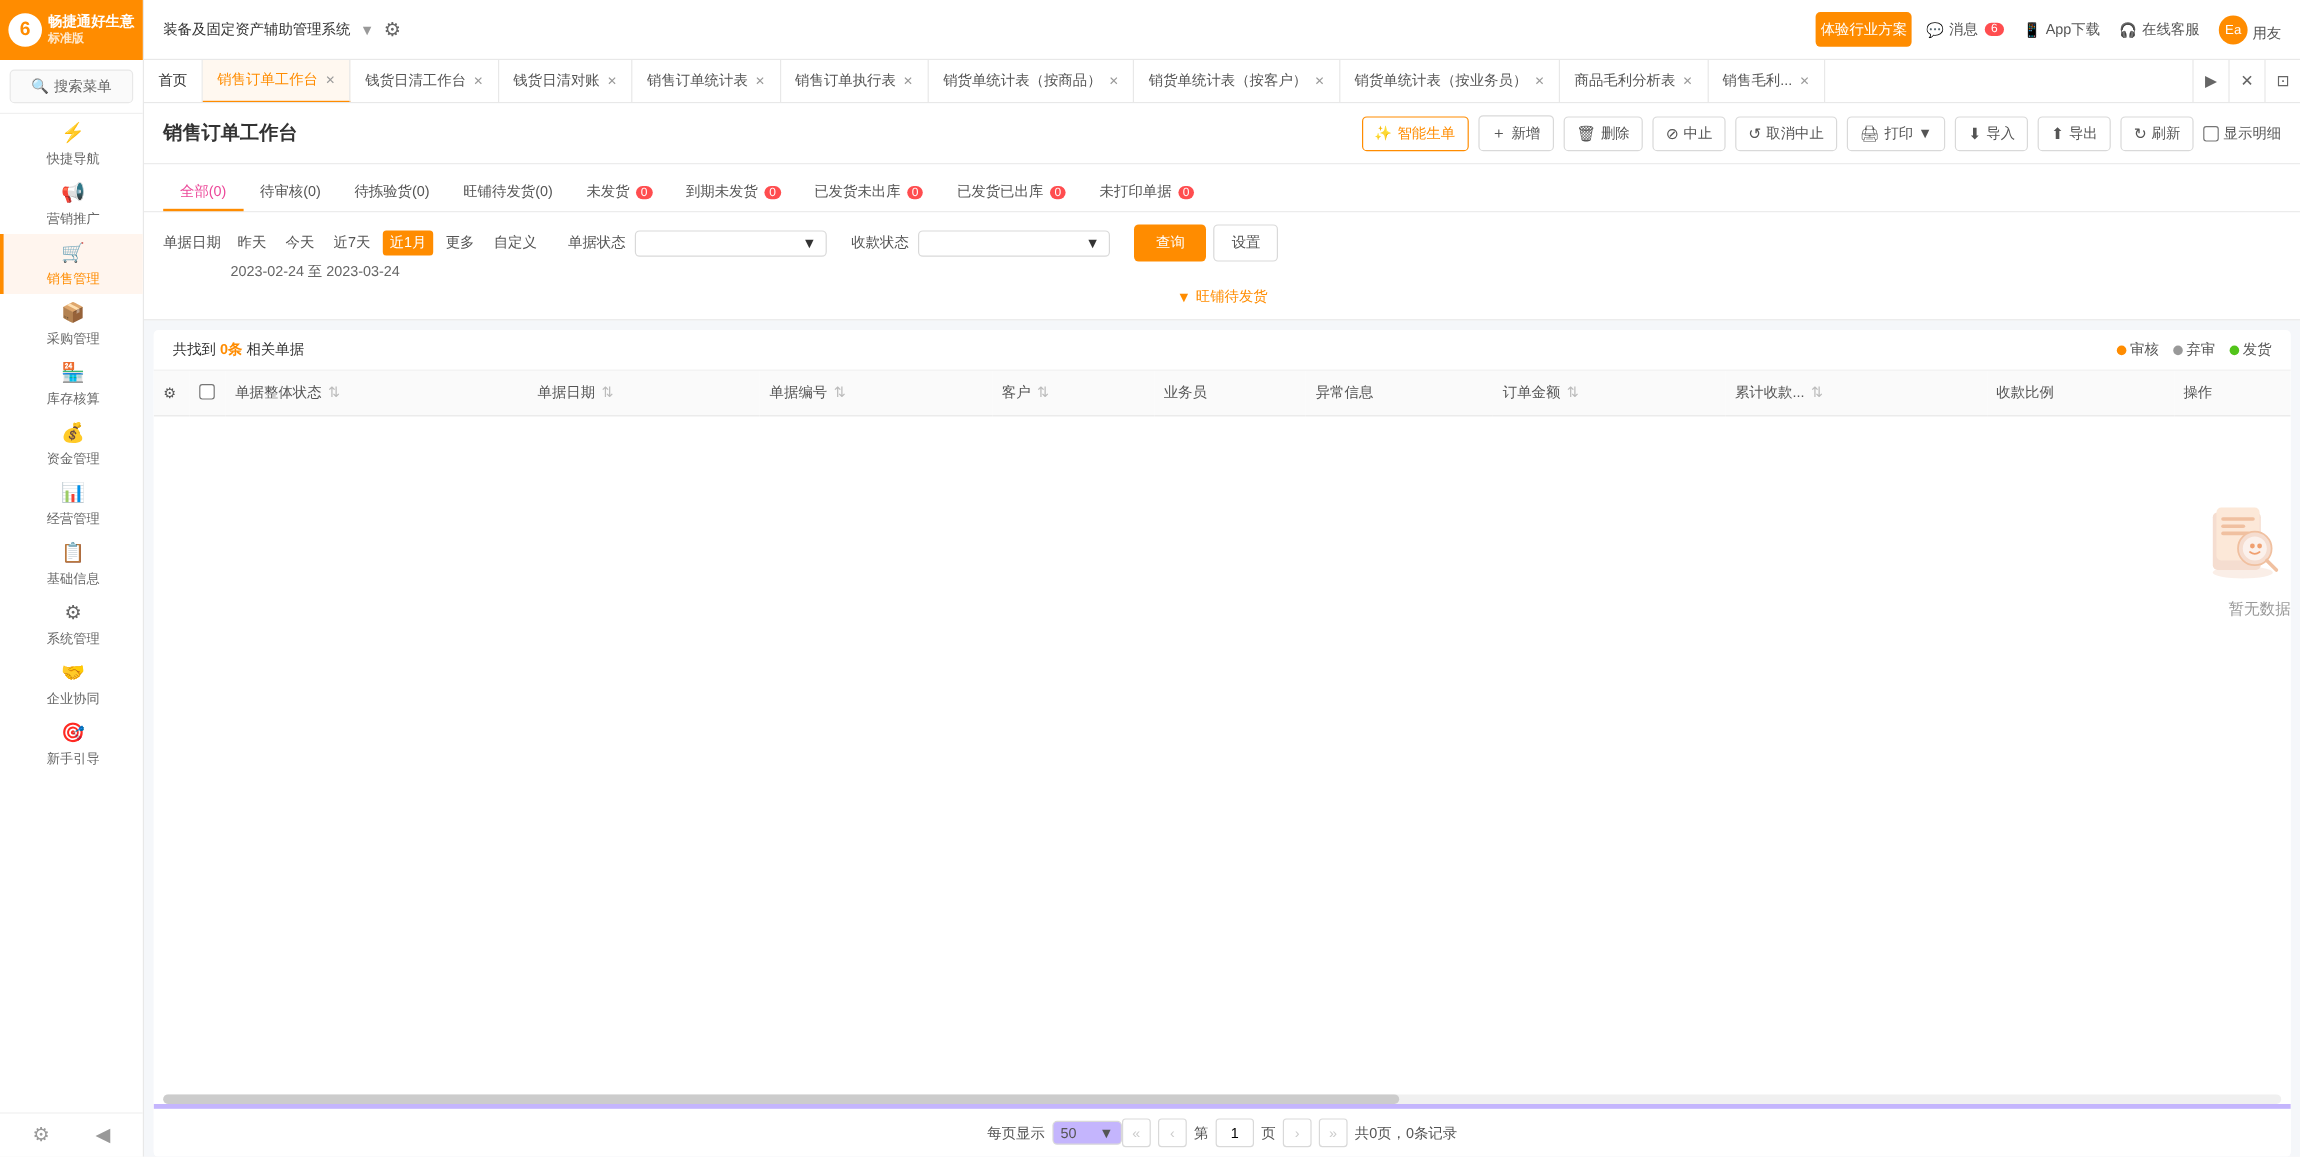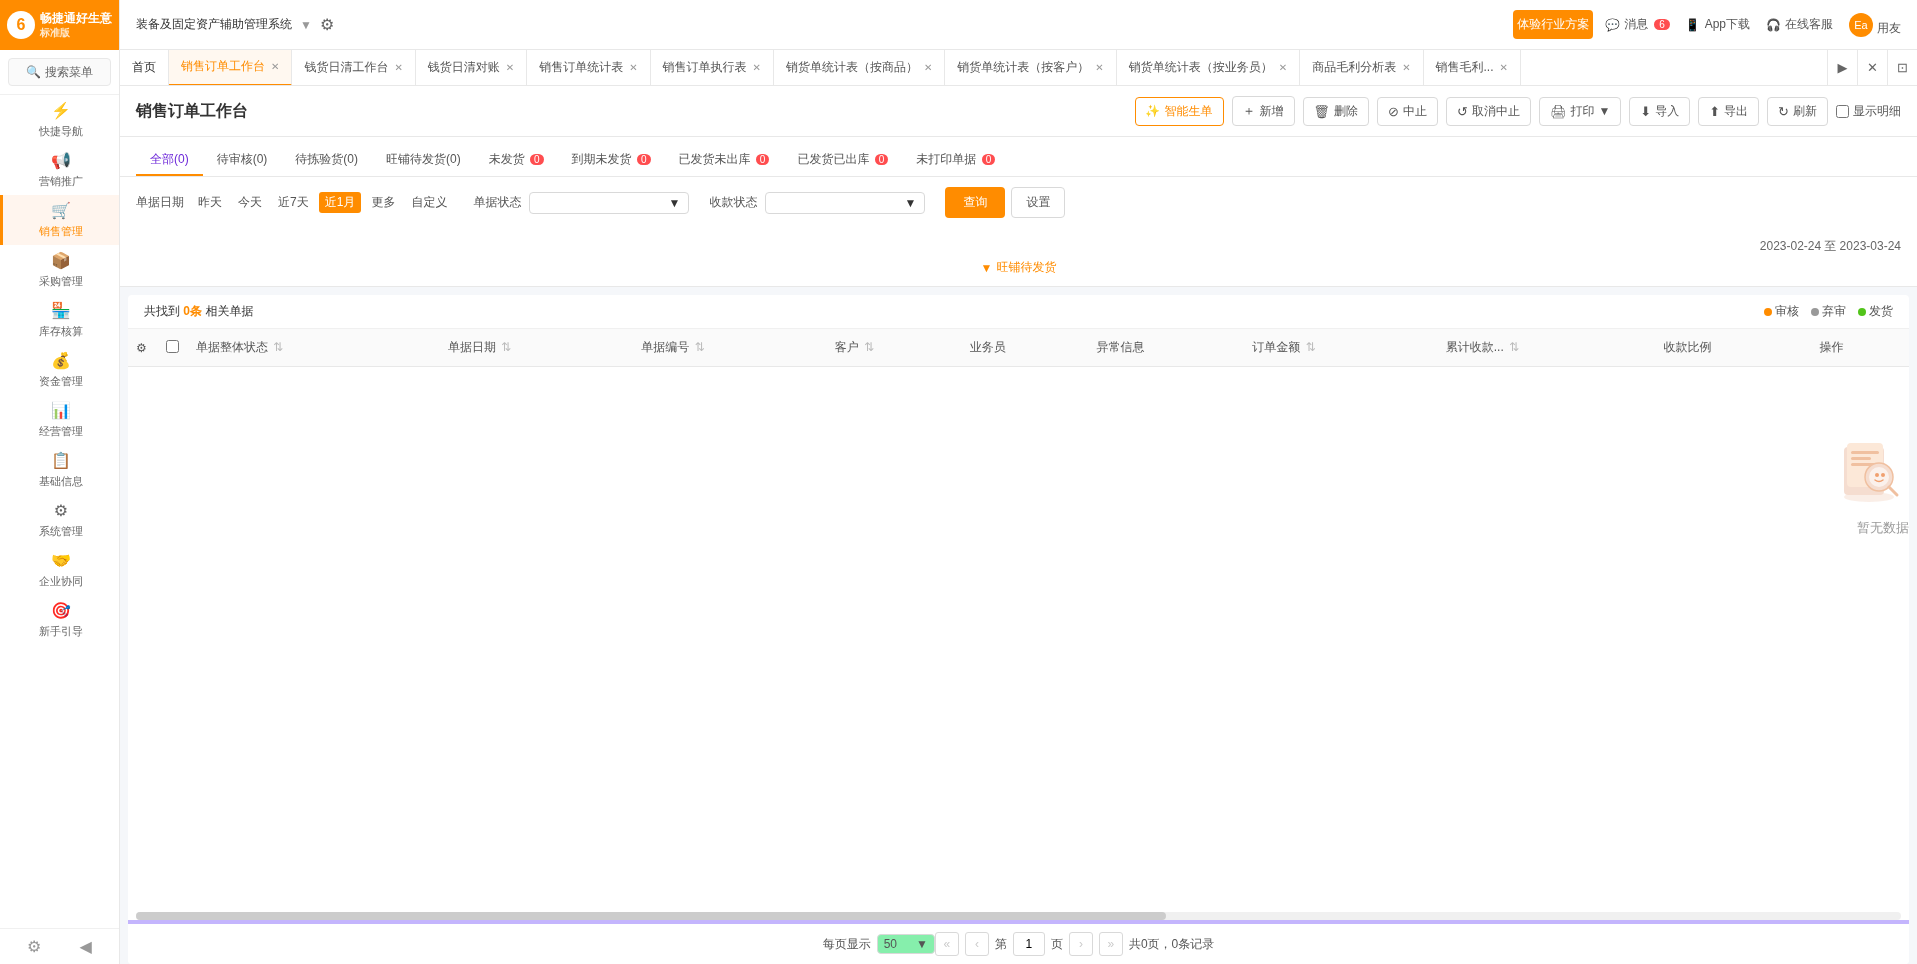--- a/index.html
+++ b/index.html
@@ -52,21 +52,21 @@
     .page-title { font-size: 16px; font-weight: bold; color: #333; }
     .page-toolbar { display: flex; align-items: center; gap: 8px; }
     .btn-ai { background: #fff; border: 1px solid #ff8c00; color: #ff8c00; padding: 5px 10px; border-radius: 4px; cursor: pointer; display: flex; align-items: center; gap: 4px; font-size: 12px; }
     .btn-toolbar { background: #fff; border: 1px solid #d9d9d9; color: #555; padding: 5px 10px; border-radius: 4px; cursor: pointer; display: flex; align-items: center; gap: 4px; font-size: 12px; }
     .btn-toolbar .icon { font-size: 13px; }
     .checkbox-label { display: flex; align-items: center; gap: 4px; cursor: pointer; color: #555; }
 
     
     .filter-tabs { background: #fff; padding: 8px 16px 0; border-bottom: 1px solid #e8e8e8; display: flex; gap: 0; }
     .filter-tab { padding: 6px 14px; cursor: pointer; color: #555; border-bottom: 2px solid transparent; font-size: 12px; white-space: nowrap; }
-    .filter-tab.active { color: #6d28d9; border-bottom-color: #ff8c00; font-weight: 500; }
+    .filter-tab.active { color: #ec4899; border-bottom-color: #ff8c00; font-weight: 500; }
     .filter-tab .badge-red { background: #ff4d4f; color: #fff; border-radius: 10px; padding: 0 4px; font-size: 10px; margin-left: 2px; }
 
     
     .search-area { background: #fff; padding: 10px 16px; border-bottom: 1px solid #e8e8e8; }
     .search-row { display: flex; align-items: center; gap: 20px; flex-wrap: wrap; }
     .search-field { display: flex; align-items: center; gap: 8px; }
     .search-label { color: #555; white-space: nowrap; font-size: 12px; }
     .date-range { display: flex; align-items: center; gap: 4px; }
     .date-quick-btn { padding: 2px 6px; cursor: pointer; color: #555; font-size: 12px; }
     .date-quick-btn.badge-orange { background: #ff8c00; color: #fff; border-radius: 3px; padding: 2px 6px; }
@@ -97,21 +97,21 @@
     .th-config { width: 30px; }
 
     
     .empty-state { display: flex; flex-direction: column; align-items: flex-end; justify-content: center; flex: 1; padding: 60px 0; }
     .empty-icon { width: 80px; height: 80px; margin-bottom: 12px; }
     .empty-text { color: #999; font-size: 13px; }
 
     
     .table-footer { padding: 8px 16px; border-top: 4px solid #c4b5fd; display: flex; align-items: center; justify-content: center; background: #fff; }
     .page-size-area { display: flex; align-items: center; gap: 6px; color: #555; }
-    .page-size-select { border: 1px solid #d9d9d9; border-radius: 4px; padding: 2px 6px; font-size: 12px; cursor: pointer; background: #86efac; display: flex; align-items: center; gap: 19px; }
+    .page-size-select { border: 1px solid #d9d9d9; border-radius: 4px; padding: 2px 6px; font-size: 12px; cursor: pointer; background: #c4b5fd; display: flex; align-items: center; gap: 19px; }
     .pagination { display: flex; align-items: center; gap: 6px; color: #555; }
     .page-btn { width: 24px; height: 24px; display: flex; align-items: center; justify-content: center; border: 1px solid #d9d9d9; border-radius: 3px; cursor: pointer; color: #555; font-size: 12px; }
     .page-btn.disabled { color: #ccc; cursor: not-allowed; }
     .page-input { width: 32px; height: 24px; border: 1px solid #d9d9d9; border-radius: 3px; text-align: center; font-size: 12px; }
     .total-info { color: #555; }
 
     .scrollbar-area { height: 8px; background: #f0f0f0; margin: 0 8px; border-radius: 4px; position: relative; }
     .scrollbar-thumb { height: 8px; width: 1030px; background: #ccc; border-radius: 4px; position: absolute; left: 0; cursor: pointer; }
   </style>
 </head>
@@ -369,21 +369,21 @@
           <div class="select-input">
             <span></span>
             <span>▼</span>
           </div>
         </div>
         <div class="search-actions-col">
           <button class="btn-query">查询</button>
           <button class="btn-setting">设置</button>
         </div>
       </div>
-      <div style="margin-top:20px; font-size:11px; color:#666; padding-left:56px;text-align:right;">
+      <div style="margin-top:0; font-size:11px; color:#666; padding-left:56px;">
         <span>2023-02-24</span>
         <span> 至 </span>
         <span>2023-03-24</span>
       </div>
       <div class="expand-more">
         <span>▼</span>
         <span>旺铺待发货</span>
       </div>
     </div>
 

